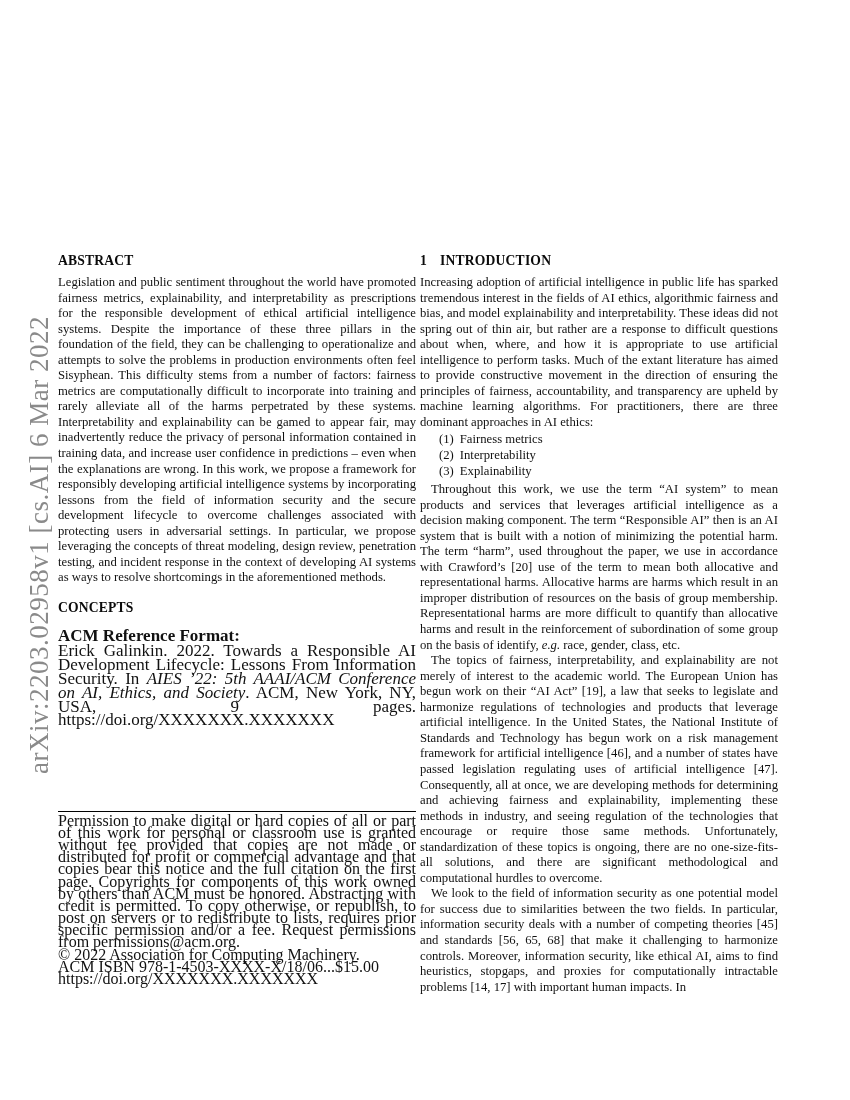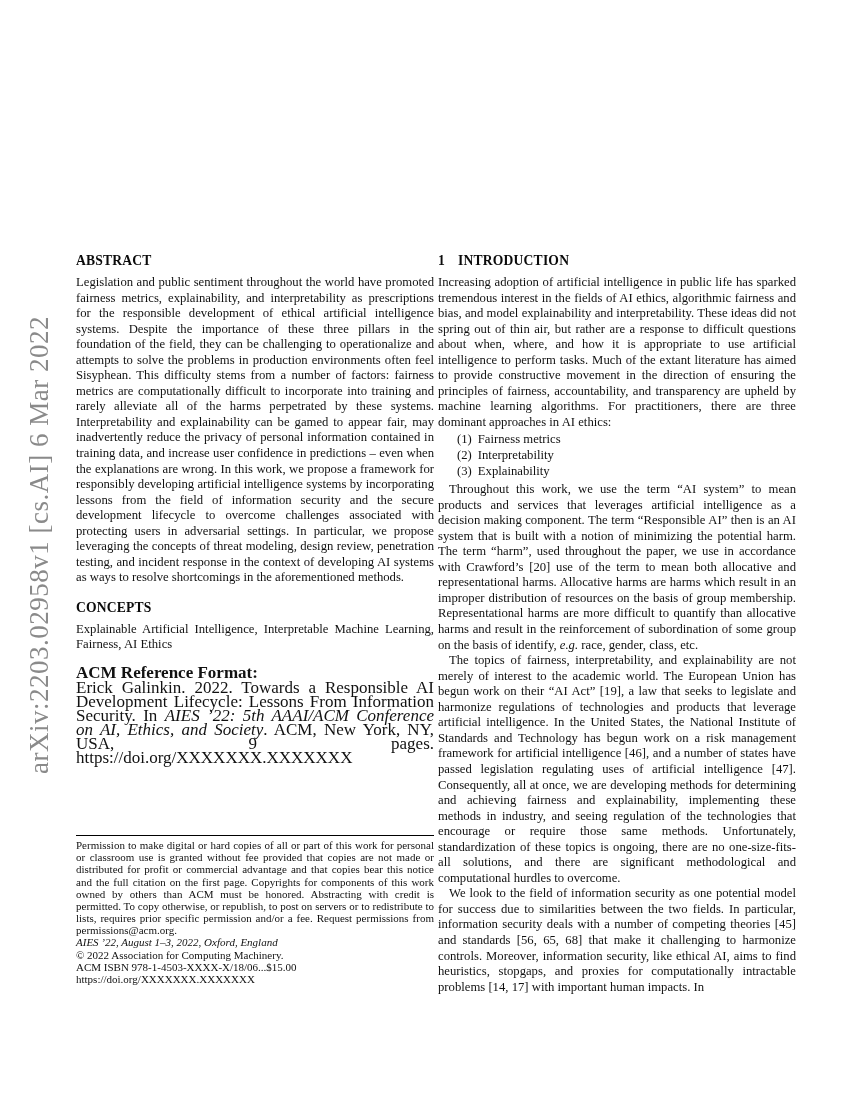--- a/index.html
+++ b/index.html
@@ -32,21 +32,21 @@
     margin:0 auto;
     max-width:700px;
     color:#0b0b0b;
   }
   .author-block { margin-top:9px; }
   .author-name { font-size:14.5px; line-height:19px; }
   .author-line { font-size:12.8px; line-height:16px; }
   
   .cols {
     position:absolute;
-    top:253px; left:76px;
+    top:253px; left:58px;
     width:728px; height:732px;
     display:flex;
     gap:4px;
   }
   .col { position:relative; width:358px; }
   h2.sec {
     font-family:"Liberation Serif", serif;
     font-weight:bold;
     font-size:13.6px;
     line-height:16px;
@@ -89,21 +89,21 @@
   .footnote {
     position:absolute;
     bottom:0; left:0; right:0;
   }
   .footnote hr {
     border:none;
     border-top:1px solid #000;
     margin:0 0 3px 0;
   }
   .fn {
-    font-size:11px;
+    font-size:16px;
     line-height:12.15px;
     margin:0;
   }
   .fn.just { text-align:justify; }
   .link-text { color:#111111; text-decoration:none; }
 </style>
 </head>
 <body>
 
 <div class="page">
@@ -112,29 +112,27 @@
 
 
   <div class="cols">
 
     <div class="col">
       <h2 class="sec first">ABSTRACT</h2>
       <p class="body">Legislation and public sentiment throughout the world have promoted fairness metrics, explainability, and interpretability as prescriptions for the responsible development of ethical artificial intelligence systems. Despite the importance of these three pillars in the foundation of the field, they can be challenging to operationalize and attempts to solve the problems in production environments often feel Sisyphean. This difficulty stems from a number of factors: fairness metrics are computationally difficult to incorporate into training and rarely alleviate all of the harms perpetrated by these systems. Interpretability and explainability can be gamed to appear fair, may inadvertently reduce the privacy of personal information contained in training data, and increase user confidence in predictions – even when the explanations are wrong. In this work, we propose a framework for responsibly developing artificial intelligence systems by incorporating lessons from the field of information security and the secure development lifecycle to overcome challenges associated with protecting users in adversarial settings. In particular, we propose leveraging the concepts of threat modeling, design review, penetration testing, and incident response in the context of developing AI systems as ways to resolve shortcomings in the aforementioned methods.</p>
 
 
       <h2 class="sec">CONCEPTS</h2>
-      <p class="body">Explainable Artificial Intelligence, Interpretable Machine Learning, Fairness, AI Ethics</p>
 
       <p class="ref-head">ACM Reference Format:</p>
       <p class="ref"><span>Erick Galinkin. 2022. Towards a Responsible AI Development Lifecycle: Lessons From Information Security. In </span><span class="i">AIES ’22: 5th AAAI/ACM Conference on AI, Ethics, and Society</span><span>. ACM, New York, NY, USA, 9 pages. https://doi.org/XXXXXXX.XXXXXXX</span></p>
 
       <div class="footnote">
         <hr>
         <p class="fn just">Permission to make digital or hard copies of all or part of this work for personal or classroom use is granted without fee provided that copies are not made or distributed for profit or commercial advantage and that copies bear this notice and the full citation on the first page. Copyrights for components of this work owned by others than ACM must be honored. Abstracting with credit is permitted. To copy otherwise, or republish, to post on servers or to redistribute to lists, requires prior specific permission and/or a fee. Request permissions from permissions@acm.org.</p>
-        <p class="fn i">AIES ’22, August 1–3, 2022, Oxford, England</p>
         <p class="fn">© 2022 Association for Computing Machinery.</p>
         <p class="fn">ACM ISBN 978-1-4503-XXXX-X/18/06...$15.00</p>
         <p class="fn">https://doi.org/XXXXXXX.XXXXXXX</p>
       </div>
     </div>
 
     <div class="col">
       <h2 class="sec first"><span class="hnum">1</span><span>INTRODUCTION</span></h2>
 
       <p class="body">Increasing adoption of artificial intelligence in public life has sparked tremendous interest in the fields of AI ethics, algorithmic fairness and bias, and model explainability and interpretability. These ideas did not spring out of thin air, but rather are a response to difficult questions about when, where, and how it is appropriate to use artificial intelligence to perform tasks. Much of the extant literature has aimed to provide constructive movement in the direction of ensuring the principles of fairness, accountability, and transparency are upheld by machine learning algorithms. For practitioners, there are three dominant approaches in AI ethics:</p>

